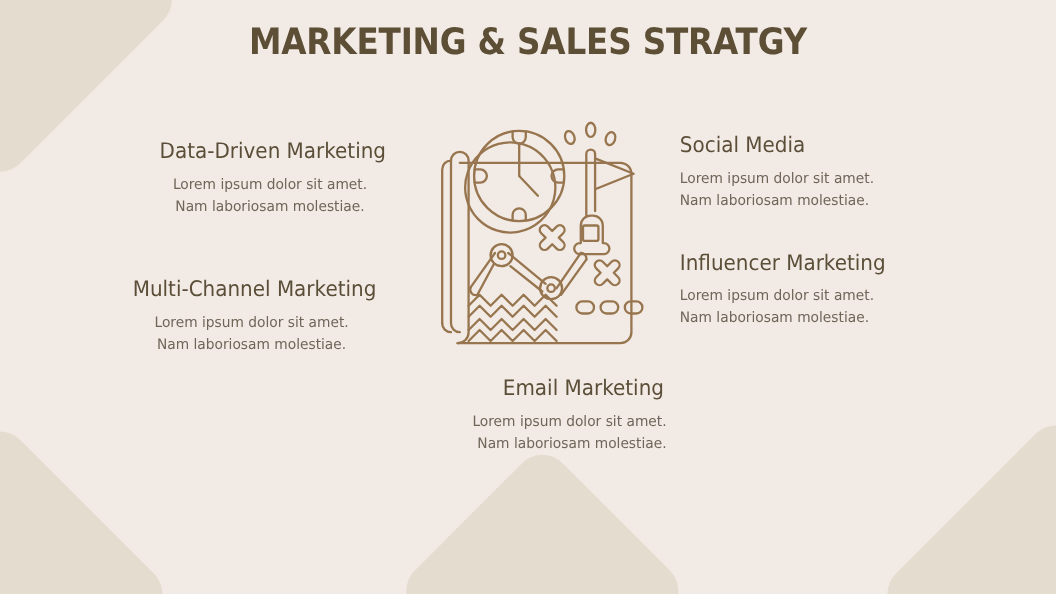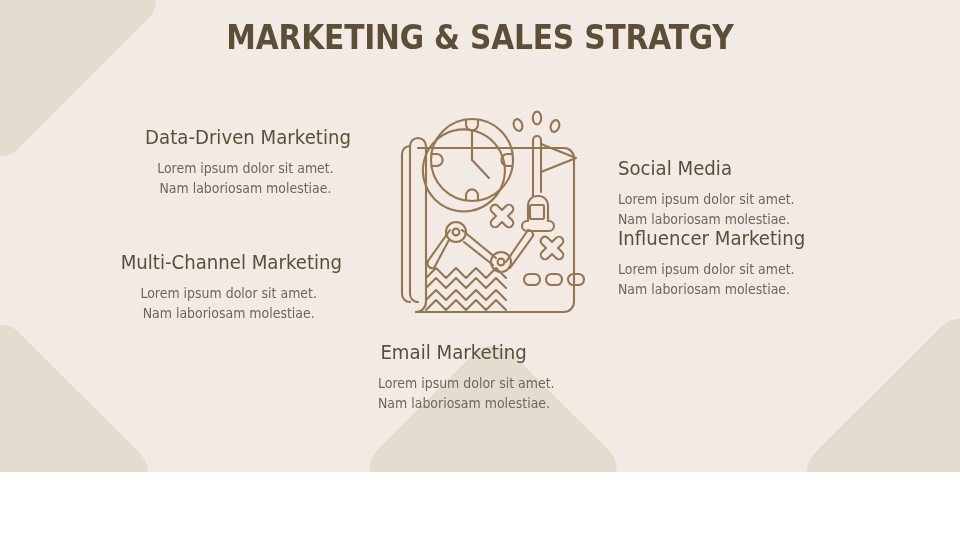--- a/index.html
+++ b/index.html
@@ -9,21 +9,21 @@
   body {
     width: 960px;
     height: 540px;
     overflow: hidden;
     font-family: "Liberation Sans", sans-serif;
   }
 
   .slide {
     position: relative;
     width: 960px;
-    height: 472px;
+    height: 540px;
     background: #f2eae4;
     overflow: hidden;
     text-decoration: underline;
   }
 
   
   .deco {
     position: absolute;
     background: #e4ddcf;
     pointer-events: none;
@@ -101,28 +101,28 @@
   }
 
   .align-right { text-align: center; }
   .align-right h3 { transform-origin: right top; }
   .align-right p  { transform-origin: right top; }
 
   .align-left { text-align: left; }
   .align-left h3 { transform-origin: left top; }
   .align-left p  { transform-origin: left top; }
 
-  .align-center { text-align: left; }
+  .align-center { text-align: right; }
   .align-center h3 { transform-origin: center top; }
   .align-center p  { transform-origin: center top; }
 
   
   .blk-data       { left: 110px; top: 127px;  width: 258px; }
   .blk-multi      { left: 88px; top: 252px;  width: 268px; }
-  .blk-social     { left: 618px; top: 121px;  width: 280px; margin-top: 37px; }
+  .blk-social     { left: 618px; top: 121px;  width: 280px; }
   .blk-influencer { left: 618px; top: 228px;  width: 290px; }
   .blk-email      { left: 372px; top: 342px;  width: 240px; }
 
   
   .illustration {
     position: absolute;
     left: 392px;
     top: 106px;
     width: 204px;
     height: 212px;

